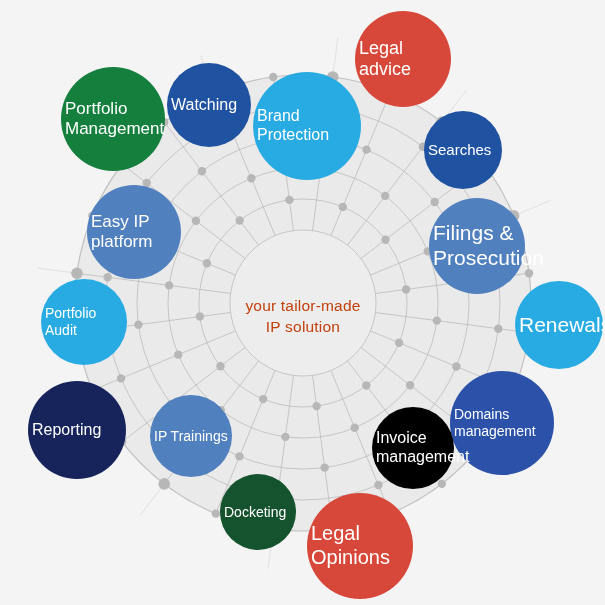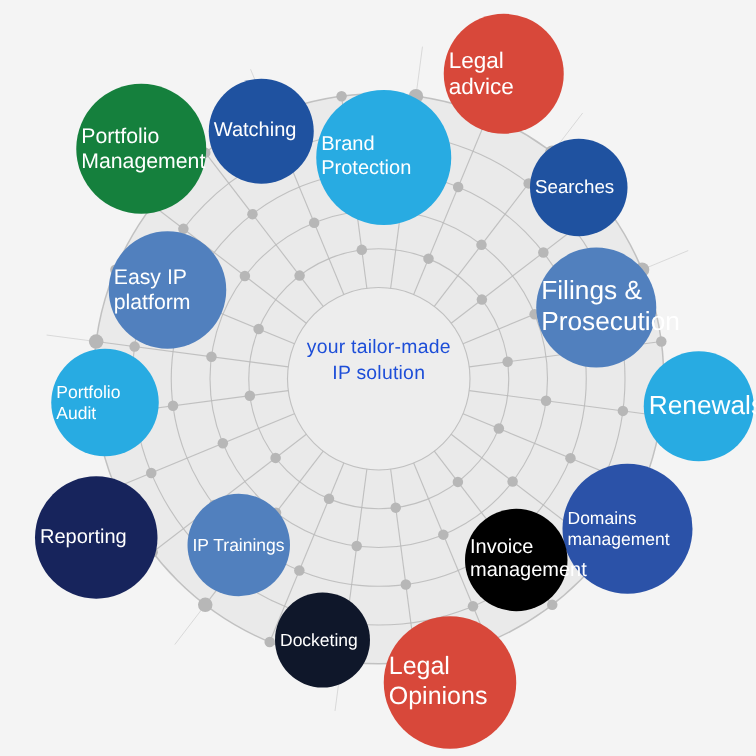--- a/index.html
+++ b/index.html
@@ -181,21 +181,21 @@
         <circle cx="164.20239418601165" cy="122.11543841359844" r="4.2" fill="#b7b7b7" stroke="none"></circle>
         <circle cx="251.3377366307128" cy="178.27626311097632" r="4.2" fill="#b7b7b7" stroke="none"></circle>
         <circle cx="227.61136382407722" cy="120.99573209527657" r="4.2" fill="#b7b7b7" stroke="none"></circle>
         <circle cx="215.74817742075942" cy="92.35546658742666" r="5.800000000000001" fill="#b7b7b7" stroke="none"></circle>
         <circle cx="289.42527600911455" cy="199.88973441712375" r="4.2" fill="#b7b7b7" stroke="none"></circle>
         <circle cx="281.3326520914713" cy="138.4201530119475" r="4.2" fill="#b7b7b7" stroke="none"></circle>
         <circle cx="273.240028173828" cy="76.95057160677126" r="4.2" fill="#b7b7b7" stroke="none"></circle>
       </g>
   </svg>
 
-  <div id="center-label" style="color: #1d4ed8;">
+  <div id="center-label" style="color: #c2410c; margin-top: 28px;">
     <div>your tailor-made</div>
     <div>IP solution</div>
   </div>
 
   <div id="nodes-layer">
       <div class="node" style="left: 355px; top: 11px; width: 96px; height: 96px; background: rgb(216, 72, 58); font-size: 18px;">
         <span>Legal advice</span>
       </div>
       <div class="node" style="left: 424px; top: 111px; width: 78px; height: 78px; background: rgb(31, 82, 160); font-size: 15px;">
         <span>Searches</span>
@@ -208,21 +208,21 @@
       </div>
       <div class="node" style="left: 450px; top: 371px; width: 104px; height: 104px; background: rgb(43, 82, 168); font-size: 14px;">
         <span>Domains management</span>
       </div>
       <div class="node" style="left: 372px; top: 407px; width: 82px; height: 82px; background: #000000; font-size: 16px;">
         <span>Invoice management</span>
       </div>
       <div class="node" style="left: 307px; top: 493px; width: 106px; height: 106px; background: rgb(216, 72, 58); font-size: 20px;">
         <span>Legal Opinions</span>
       </div>
-      <div class="node" style="left: 220px; top: 474px; width: 76px; height: 76px; background: #0f172a; font-size: 14px;">
+      <div class="node" style="left: 220px; top: 474px; width: 76px; height: 76px; background: #14532d; font-size: 14px;">
         <span>Docketing</span>
       </div>
       <div class="node" style="left: 150px; top: 395px; width: 82px; height: 82px; background: rgb(81, 128, 190); font-size: 14px;">
         <span>IP Trainings</span>
       </div>
       <div class="node" style="left: 28px; top: 381px; width: 98px; height: 98px; background: rgb(23, 36, 92); font-size: 16px;">
         <span>Reporting</span>
       </div>
       <div class="node" style="left: 41px; top: 279px; width: 86px; height: 86px; background: rgb(40, 171, 226); font-size: 14px;">
         <span>Portfolio Audit</span>

